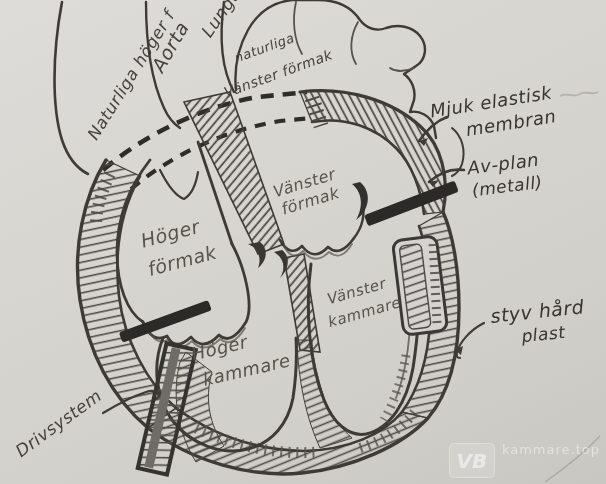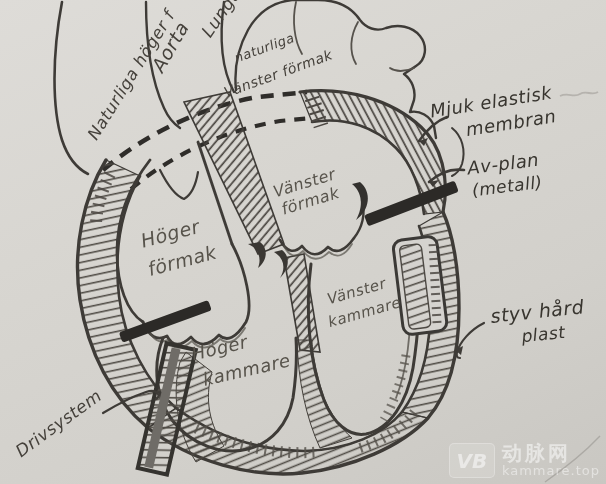--- a/index.html
+++ b/index.html
@@ -161,17 +161,16 @@
 
     <text class="lbl lbl-dark" font-size="19" text-anchor="middle" transform="translate(538,318) rotate(-6)">styv hård</text>
     <text class="lbl lbl-dark" font-size="17" text-anchor="middle" transform="translate(544,340) rotate(-6)">plast</text>
     <text class="lbl lbl-mid" font-size="17" text-anchor="middle" transform="translate(62,428) rotate(-36)">Drivsystem</text>
   </g>
 </svg>
 
   <div class="watermark">
     <div class="wm-logo">VB</div>
     <div class="wm-col">
-      <span class="wm-brand">动脉网</span>
       <span class="wm-site">kammare.top</span>
     </div>
   </div>
 </div>
 
 </body></html>

